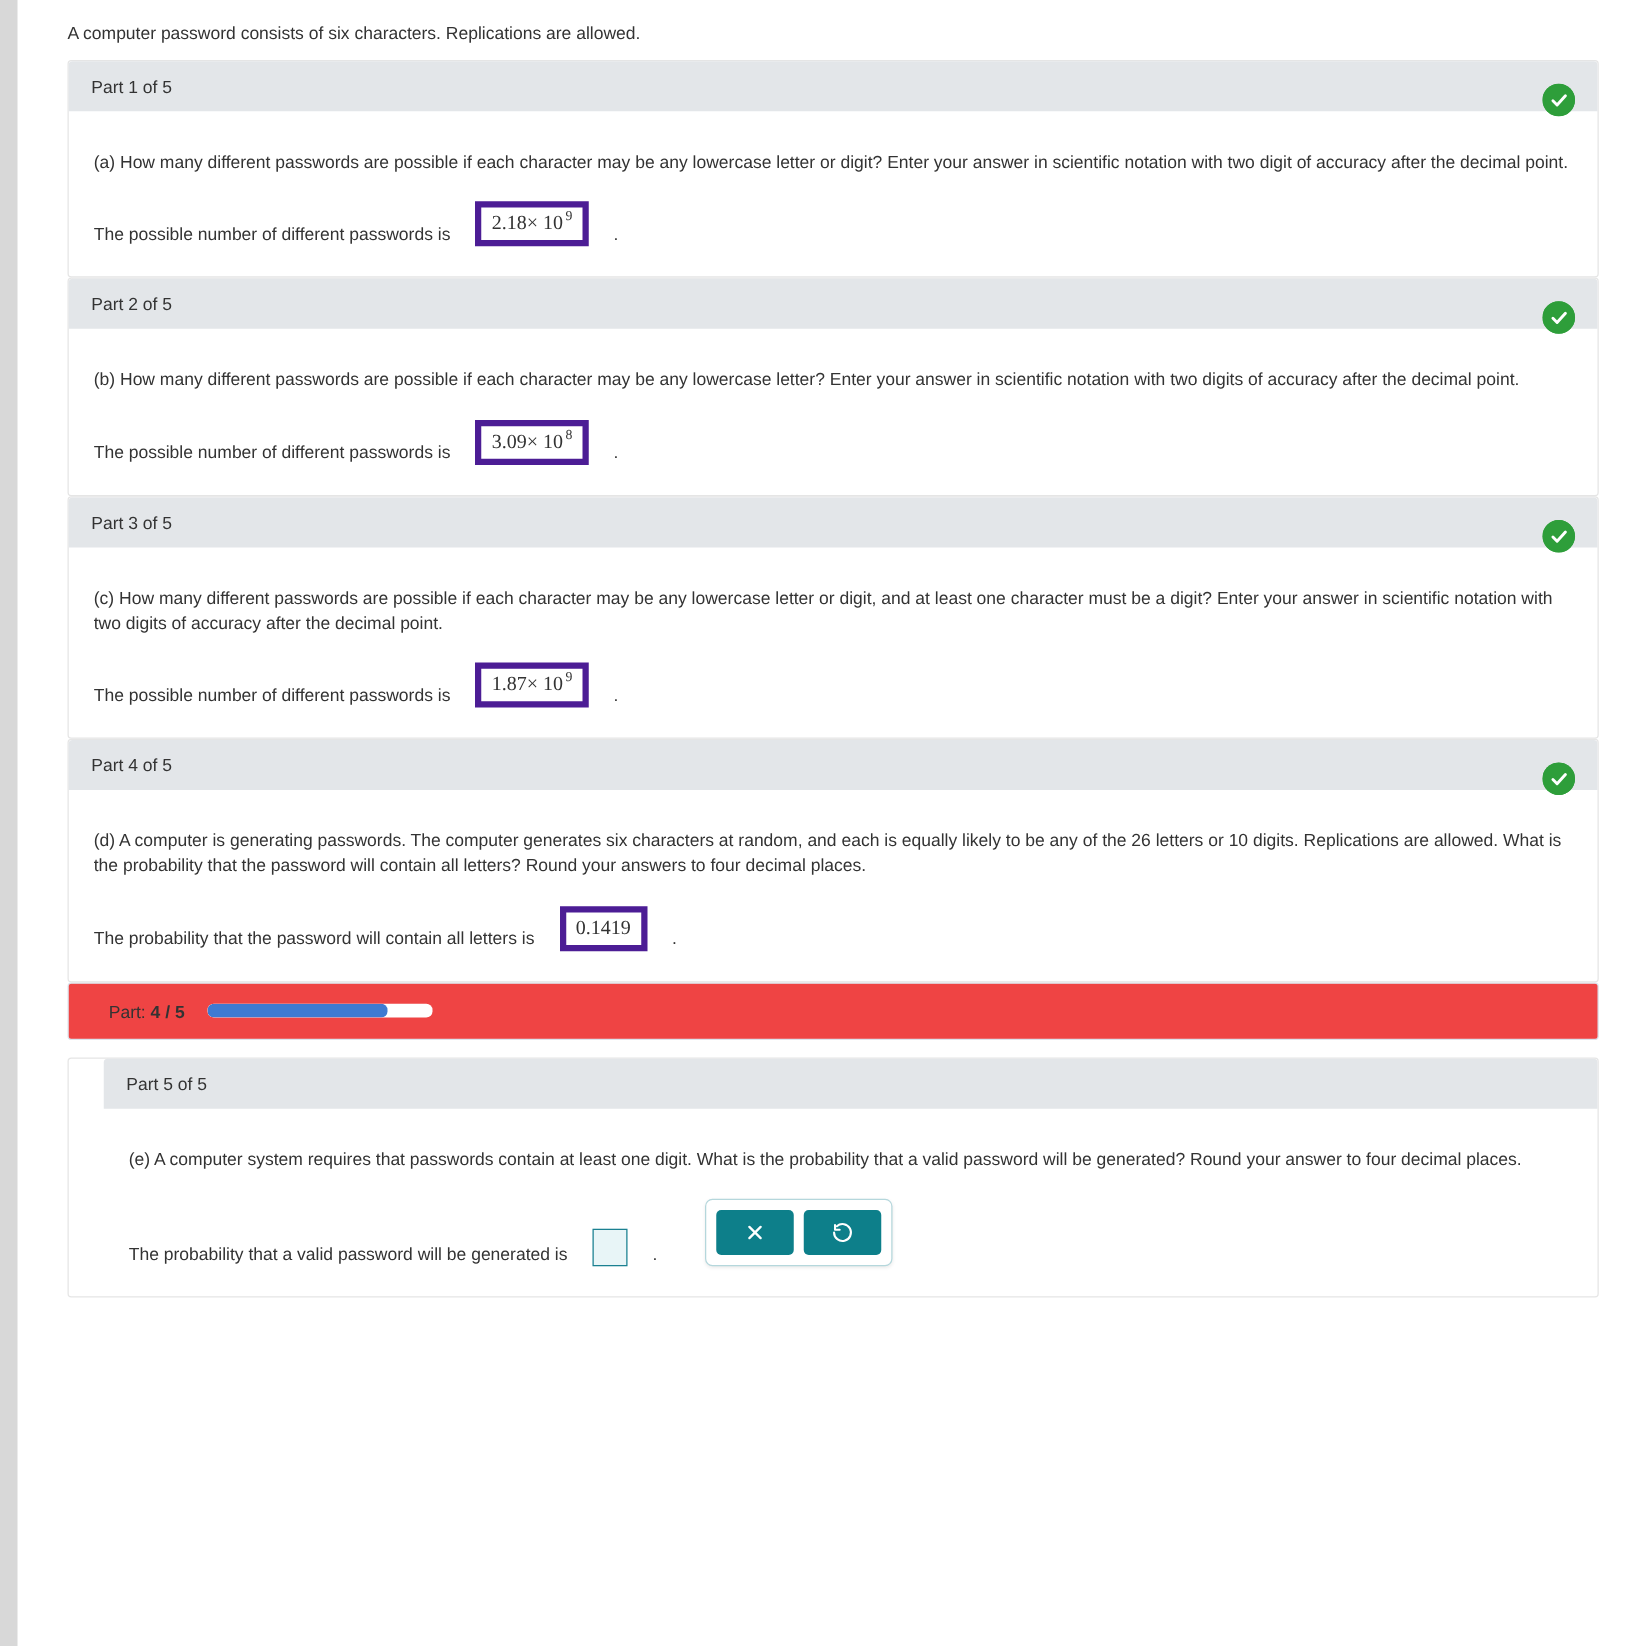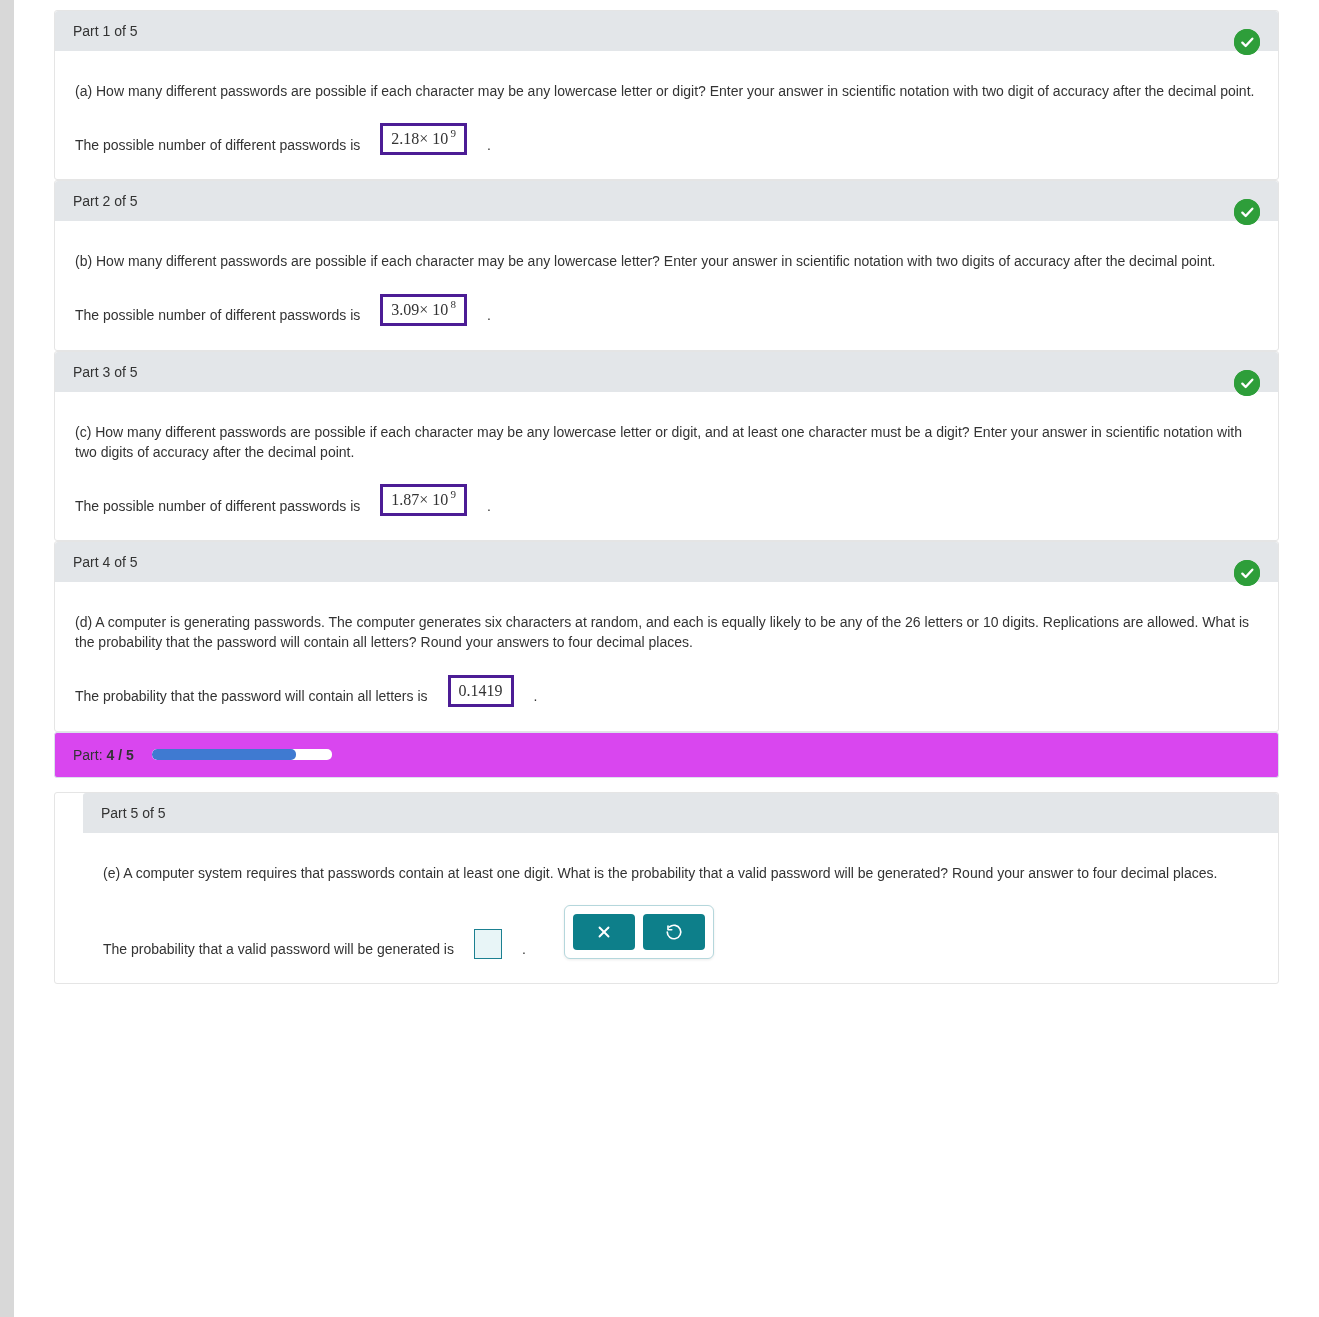--- a/index.html
+++ b/index.html
@@ -51,21 +51,21 @@
   }
   .check-badge svg { width: 16px; height: 16px; }
   .answer-line {
     margin-top: 22px;
     display: flex;
     align-items: flex-end;
     flex-wrap: wrap;
     gap: 20px;
   }
   .ans-box {
-    border: 3px solid #4c1d95;
+    border: 5px solid #4c1d95;
     padding: 5px 8px 5px 8px;
     font-family: "Times New Roman", Times, serif;
     font-size: 16px;
     display: inline-flex;
     align-items: flex-end;
     line-height: 1;
     min-height: 30px;
   }
   .ans-box .sup {
     font-size: 11px;
@@ -74,22 +74,22 @@
     top: -8px;
     margin-left: 2px;
   }
   .ans-box.empty {
     width: 28px;
     height: 28px;
     background: #e8f5f7;
     border: 1px solid #1b8091;
   }
   .progress-row {
-    background: #d946ef;
-    padding: 14px 18px;
+    background: #ef4444;
+    padding: 14px 32px;
     border: 1px solid #dbe3ec;
     border-radius: 3px;
     margin-bottom: 14px;
     display: flex;
     align-items: center;
     gap: 18px;
   }
   .progress-label { font-size: 14px; }
   .progress-track {
     width: 180px;
@@ -125,20 +125,21 @@
     cursor: pointer;
   }
   .tool-btn svg { width: 18px; height: 18px; }
   .math { font-family: Liberation Sans, sans-serif; }
 </style>
 </head>
 <body>
 
 <div class="page">
 
+  <div class="intro">A computer password consists of six characters. Replications are allowed.</div>
 
   <div class="part-box">
     <div class="part-header">Part 1 of 5</div>
     <div class="check-badge">
       <svg viewBox="0 0 24 24" fill="none" stroke="#fff" stroke-width="3.5" stroke-linecap="round" stroke-linejoin="round">
           <polyline points="5 13 10 18 20 7"></polyline>
         </svg>
     </div>
     <div class="part-body">
       <div>(a) How many different passwords are possible if each character may be any lowercase letter or digit? Enter your answer in scientific notation with two digit of accuracy after the decimal point.</div>

